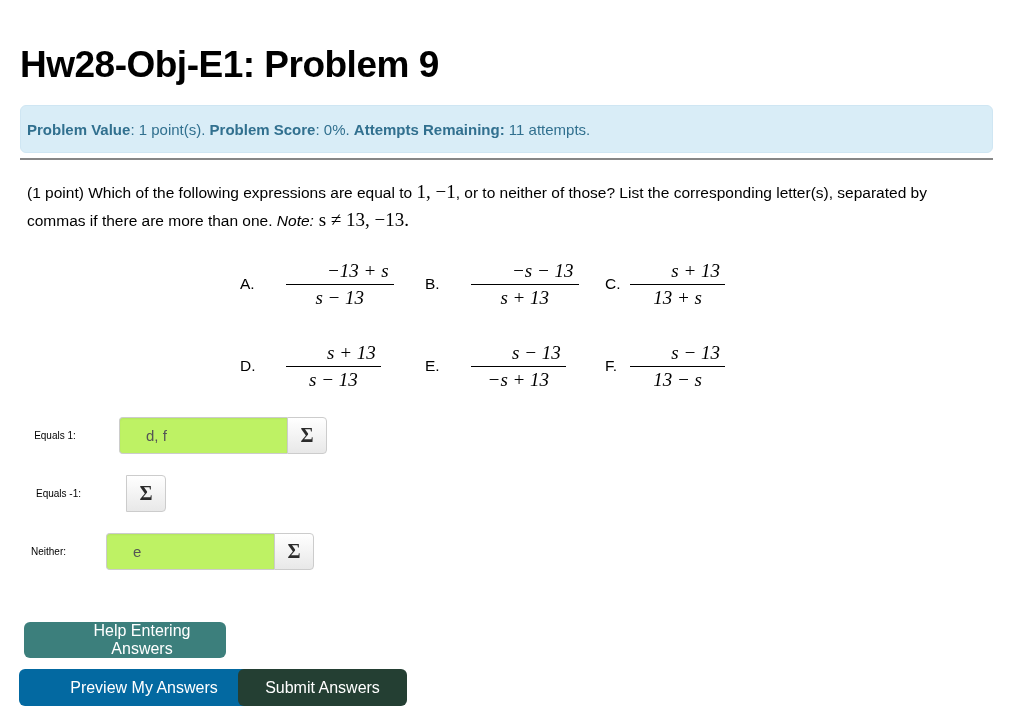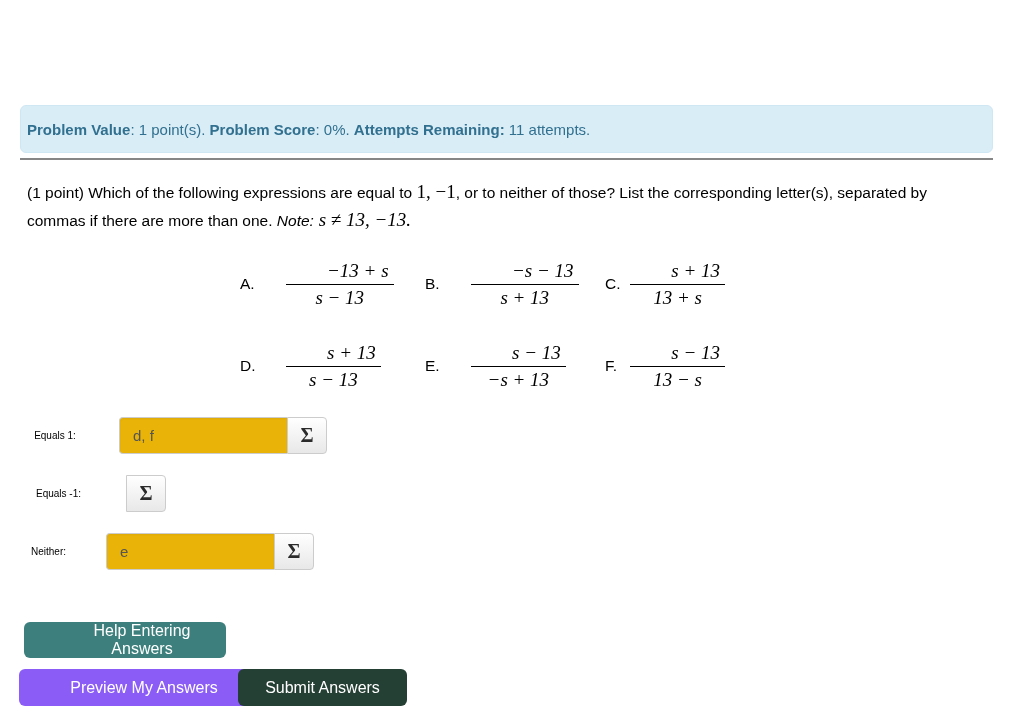--- a/index.html
+++ b/index.html
@@ -75,21 +75,20 @@
     font-size: 15.5px;
     line-height: 27px;
     color: #000;
   }
   .mathser {
     font-family: "Liberation Serif", serif;
     font-size: 19px;
   }
   .mathser-i {
     font-family: "Liberation Serif", serif;
-    font-style: italic;
     font-size: 19px;
   }
   .note-it { font-style: italic; }
 
   
   .choices {
     position: absolute;
     left: 240px;
     top: 243px;
     width: 560px;
@@ -161,25 +160,25 @@
     align-items: stretch;
     height: 37px;
   }
   .ans-input {
     width: 168px;
     height: 37px;
     box-sizing: border-box;
     border: 1px solid #cccccc;
     border-right: none;
     border-radius: 4px 0 0 4px;
-    background: #eab308;
+    background: #bef264;
     font-family: "Liberation Sans", sans-serif;
     font-size: 15px;
     color: #555555;
-    padding: 0 13px;
+    padding: 0 26px;
     outline: none;
     box-shadow: inset 0 1px 2px rgba(0,0,0,0.055);
   }
   .sigma-btn {
     width: 40px;
     height: 37px;
     box-sizing: border-box;
     border: 1px solid #cccccc;
     border-radius: 0 4px 4px 0;
     background: linear-gradient(#ffffff, #e8e8e8);
@@ -215,36 +214,37 @@
     height: 36px;
     background: #3c7f7c;
     padding-left: 40px;
   }
   .btn-preview {
     position: absolute;
     left: 19px;
     top: 669px;
     width: 250px;
     height: 37px;
-    background: #8b5cf6;
+    background: #0369a1;
   }
   .btn-submit {
     position: absolute;
     left: 238px;
     top: 669px;
     width: 169px;
     height: 37px;
     background: #243f33;
   }
 </style>
 </head>
 <body>
 
 <div class="page">
 
+  <h1 class="page-title">Hw28-Obj-E1: Problem 9</h1>
 
   <div class="info-banner">
     <b class="info-seg">Problem Value</b>
       <span class="info-seg">: 1 point(s). </span>
       <b class="info-seg">Problem Score</b>
       <span class="info-seg">: 0%. </span>
       <b class="info-seg">Attempts Remaining:</b>
       <span class="info-seg"> 11 attempts.</span>
   </div>
 

